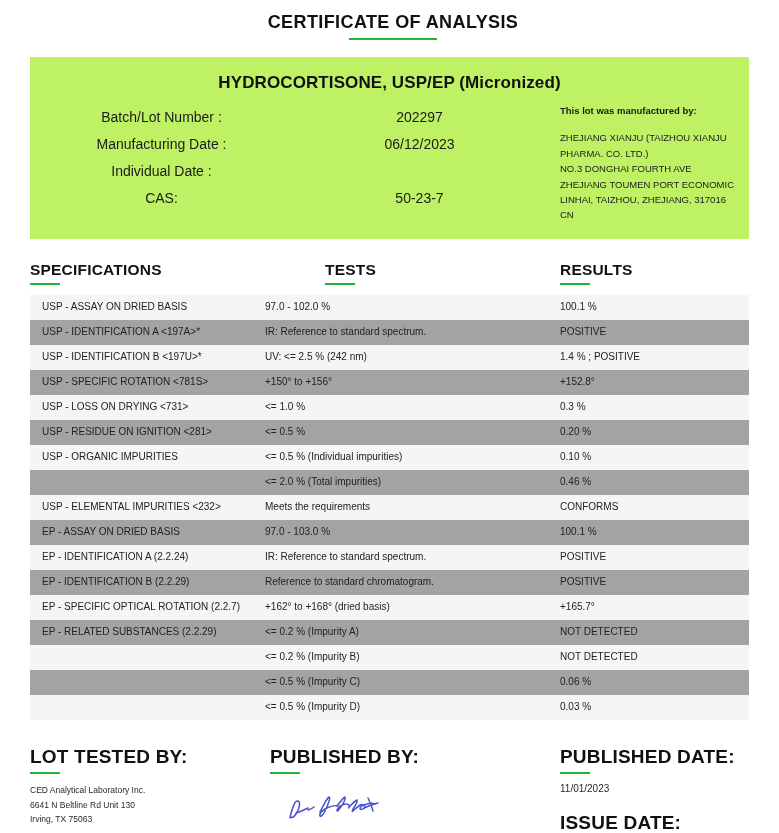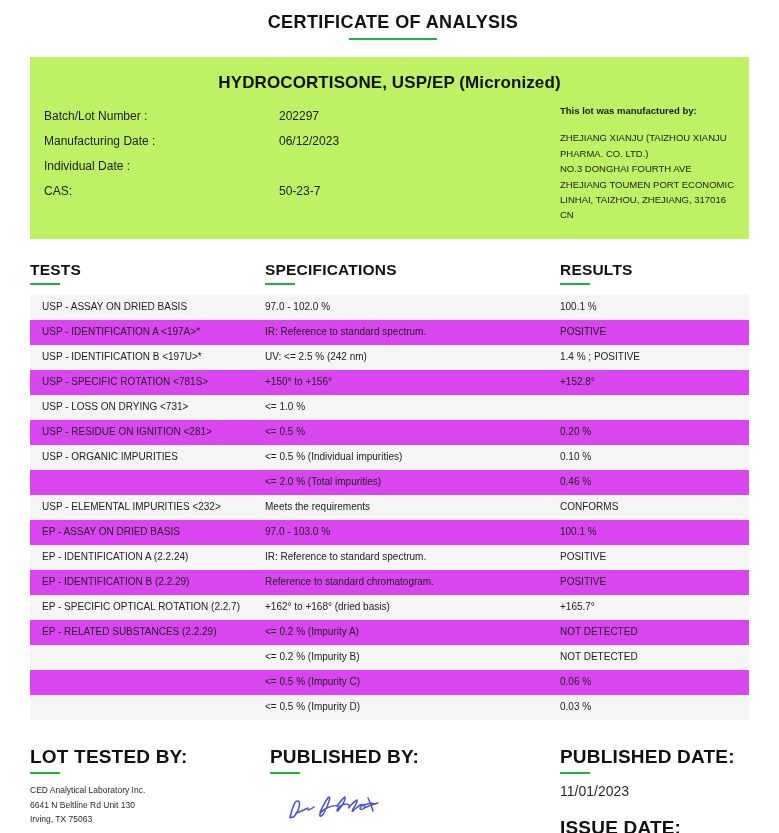--- a/index.html
+++ b/index.html
@@ -57,23 +57,24 @@
   .header-body {
     display: flex;
     align-items: flex-start;
   }
   .meta-col {
     flex: 0 0 530px;
     padding-left: 14px;
   }
   .meta-row {
     display: flex;
-    font-size: 12px;
+    font-size: 14px;
     color: #1b1b1b;
     padding: 5.5px 0;
+    text-align: center;
   }
   .meta-label { flex: 0 0 235px; }
   .meta-value { flex: 1 1 auto; }
 
   .mfr-col {
     flex: 1 1 auto;
     padding-right: 14px;
     font-size: 9.5px;
     line-height: 1.62;
     color: #1b1b1b;
@@ -107,21 +108,21 @@
 
   .trow {
     display: flex;
     align-items: center;
     min-height: 25px;
     font-size: 10px;
     color: #222222;
     padding: 0;
   }
   .trow.odd { background: #f5f5f5; }
-  .trow.even { background: #d946ef; }
+  .trow.even { background: #a3a3a3; }
   .tcell { padding: 6px 0 6px 0; line-height: 1.25; }
   .tcell.c-test { padding-left: 12px; }
 
   
   .footer {
     display: flex;
     margin: 26px 30px 0 30px;
     align-items: flex-start;
   }
   .f-col-lot { flex: 0 0 240px; }
@@ -139,21 +140,21 @@
     margin-left: 0;
     margin-top: 4px;
   }
   .f-body {
     font-size: 8.5px;
     line-height: 1.75;
     color: #2a2a2a;
     margin-top: 9px;
   }
   .f-date {
-    font-size: 14px;
+    font-size: 10px;
     color: #2a2a2a;
     margin-top: 9px;
   }
   .f-block-gap { margin-top: 18px; }
 
   .signature {
     margin-top: 14px;
     margin-left: 10px;
     width: 110px;
     height: 40px;
@@ -205,26 +206,26 @@
         <div class="mfr-line">NO.3 DONGHAI FOURTH AVE</div>
         <div class="mfr-line">ZHEJIANG TOUMEN PORT ECONOMIC</div>
         <div class="mfr-line">LINHAI, TAIZHOU, ZHEJIANG, 317016</div>
         <div class="mfr-line">CN</div>
       </div>
     </div>
   </div>
 
   <div class="table-wrap">
     <div class="col-headers">
+      <div class="col-head c-spec">
+        <span>SPECIFICATIONS</span>
+        <div class="accent-rule"></div>
+      </div>
       <div class="col-head c-test">
         <span>TESTS</span>
-        <div class="accent-rule"></div>
-      </div>
-      <div class="col-head c-spec">
-        <span>SPECIFICATIONS</span>
         <div class="accent-rule"></div>
       </div>
       <div class="col-head c-result">
         <span>RESULTS</span>
         <div class="accent-rule"></div>
       </div>
     </div>
 
     <div class="trow odd">
       <div class="tcell c-test">USP - ASSAY ON DRIED BASIS</div>
@@ -242,20 +243,21 @@
       <div class="tcell c-result">1.4 %  ; POSITIVE</div>
     </div>
     <div class="trow even">
       <div class="tcell c-test">USP - SPECIFIC ROTATION &lt;781S&gt;</div>
       <div class="tcell c-spec">+150° to +156°</div>
       <div class="tcell c-result">+152.8°</div>
     </div>
     <div class="trow odd">
       <div class="tcell c-test">USP - LOSS ON DRYING &lt;731&gt;</div>
       <div class="tcell c-spec">&lt;= 1.0 %</div>
+      <div class="tcell c-result">0.3 %</div>
     </div>
     <div class="trow even">
       <div class="tcell c-test">USP - RESIDUE ON IGNITION &lt;281&gt;</div>
       <div class="tcell c-spec">&lt;= 0.5 %</div>
       <div class="tcell c-result">0.20 %</div>
     </div>
     <div class="trow odd">
       <div class="tcell c-test">USP - ORGANIC IMPURITIES</div>
       <div class="tcell c-spec">&lt;= 0.5 % (Individual impurities)</div>
       <div class="tcell c-result">0.10 %</div>

